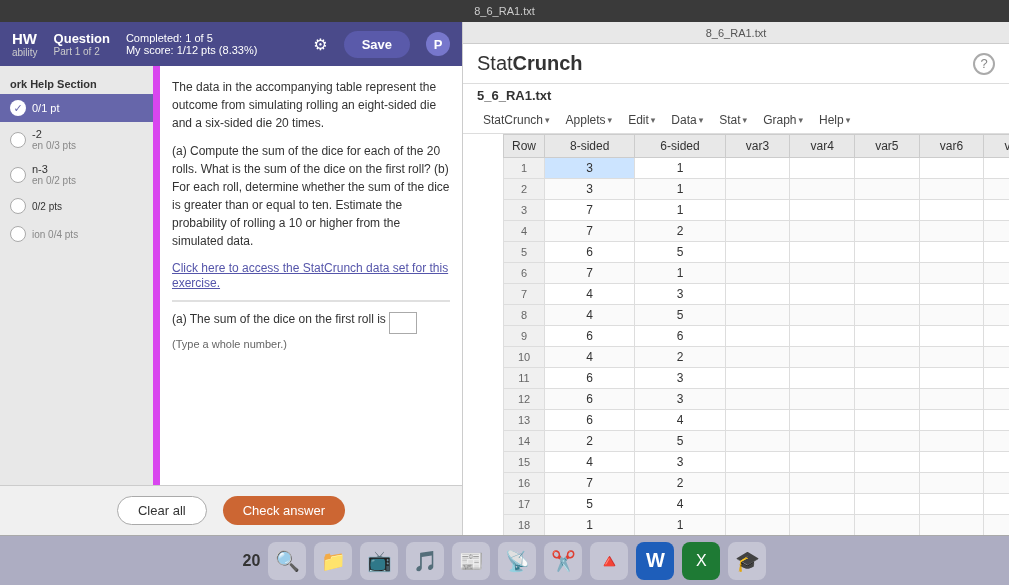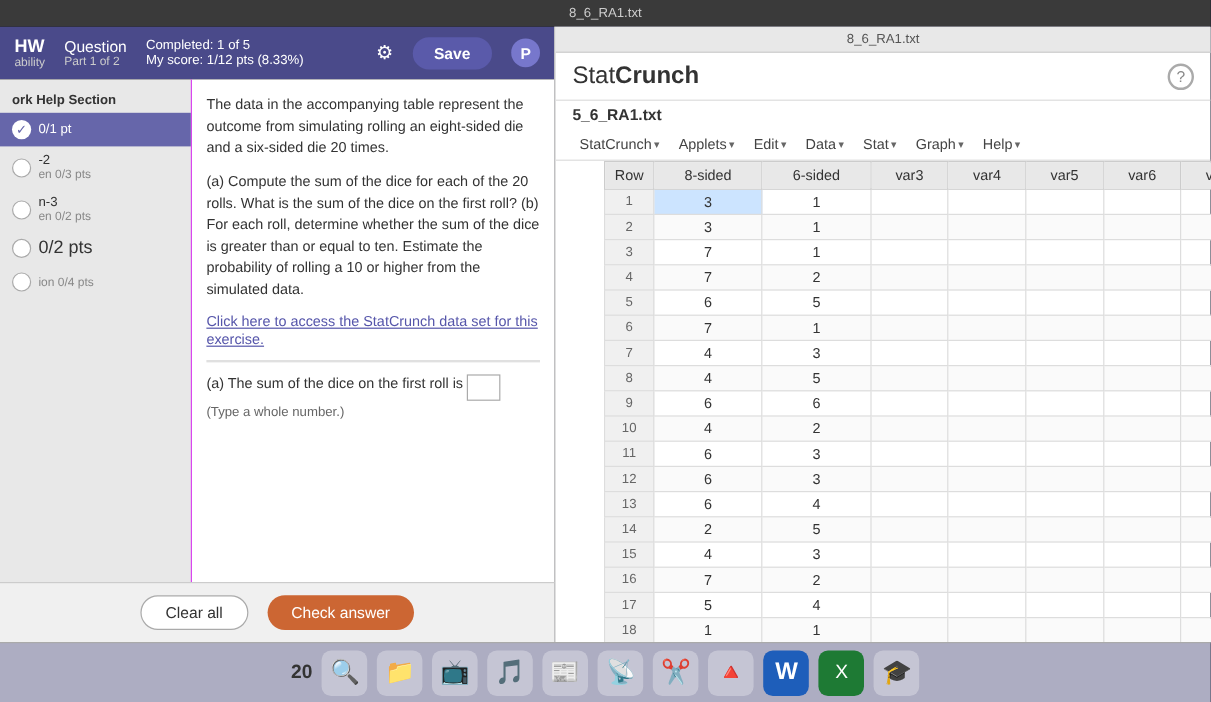--- a/index.html
+++ b/index.html
@@ -56,21 +56,21 @@
     .hw-title {
       font-size: 15px;
       font-weight: bold;
     }
     .hw-question-info {
       display: flex;
       flex-direction: column;
       font-size: 11px;
     }
     .hw-question-label {
-      font-weight: normal;
+      font-weight: bold;
       font-size: 13px;
     }
     .hw-completed {
       font-size: 11px;
     }
     .hw-score {
       font-size: 11px;
     }
     .gear-btn {
       background: none;
@@ -107,21 +107,21 @@
     .hw-body {
       display: flex;
       flex: 1;
       overflow: hidden;
     }
 
     
     .hw-sidebar {
       width: 160px;
       background: #e8e8e8;
-      border-right: 1px solid #d946ef;
+      border-right: 7px solid #d946ef;
       display: flex;
       flex-direction: column;
       padding: 8px 0;
       flex-shrink: 0;
     }
     .sidebar-section-title {
       font-size: 11px;
       font-weight: bold;
       padding: 4px 10px;
       color: #333;
@@ -443,21 +443,21 @@
           <div class="check-icon"></div>
           <div>
             <div style="font-size:11px;color:#333;">n-3</div>
             <div class="sidebar-item-pts">en 0/2 pts</div>
           </div>
         </div>
 
         <div class="sidebar-item">
           <div class="check-icon"></div>
           <div>
-            <div style="font-size:15px;color:#333;">0/2 pts</div>
+            <div style="font-size:10px;color:#333;">0/2 pts</div>
           </div>
         </div>
 
         <div class="sidebar-item">
           <div class="check-icon"></div>
           <div>
             <div class="sidebar-item-pts">ion 0/4 pts</div>
           </div>
         </div>
       </div>

